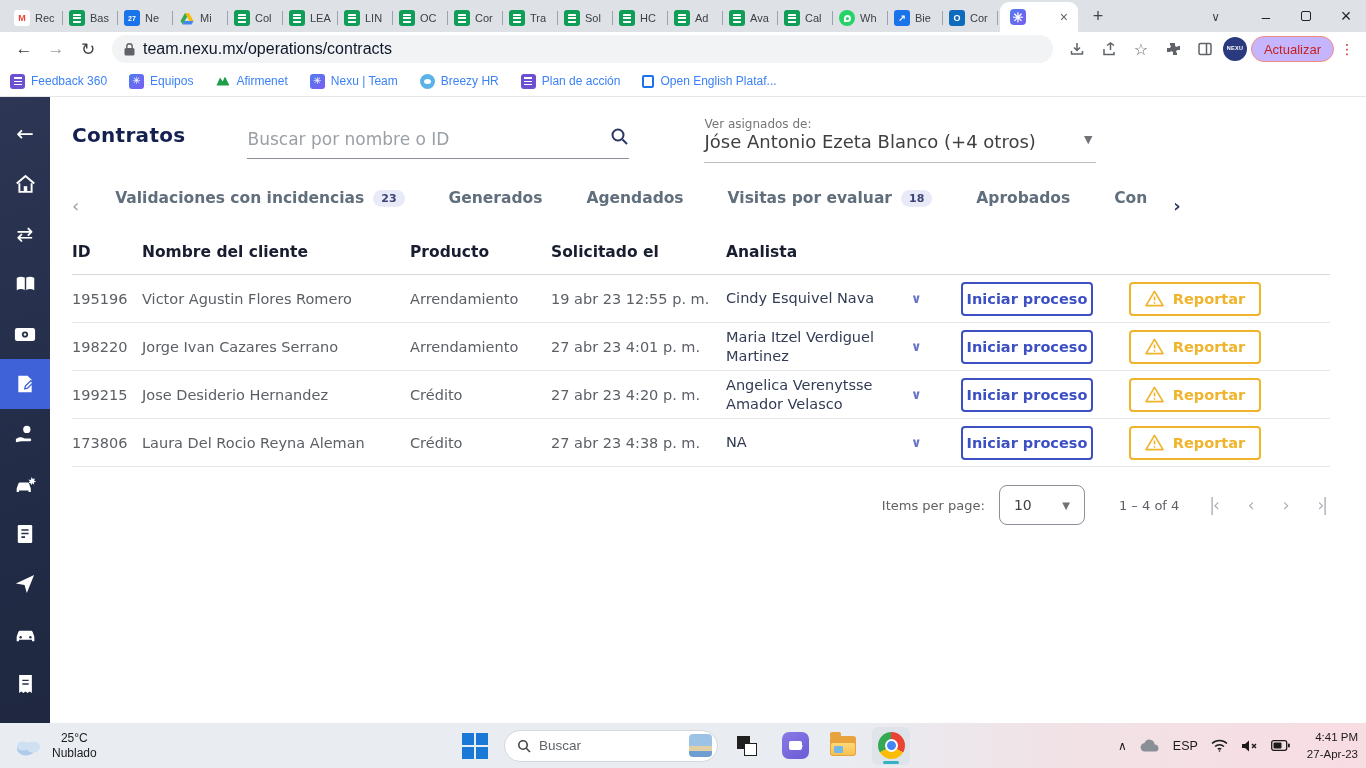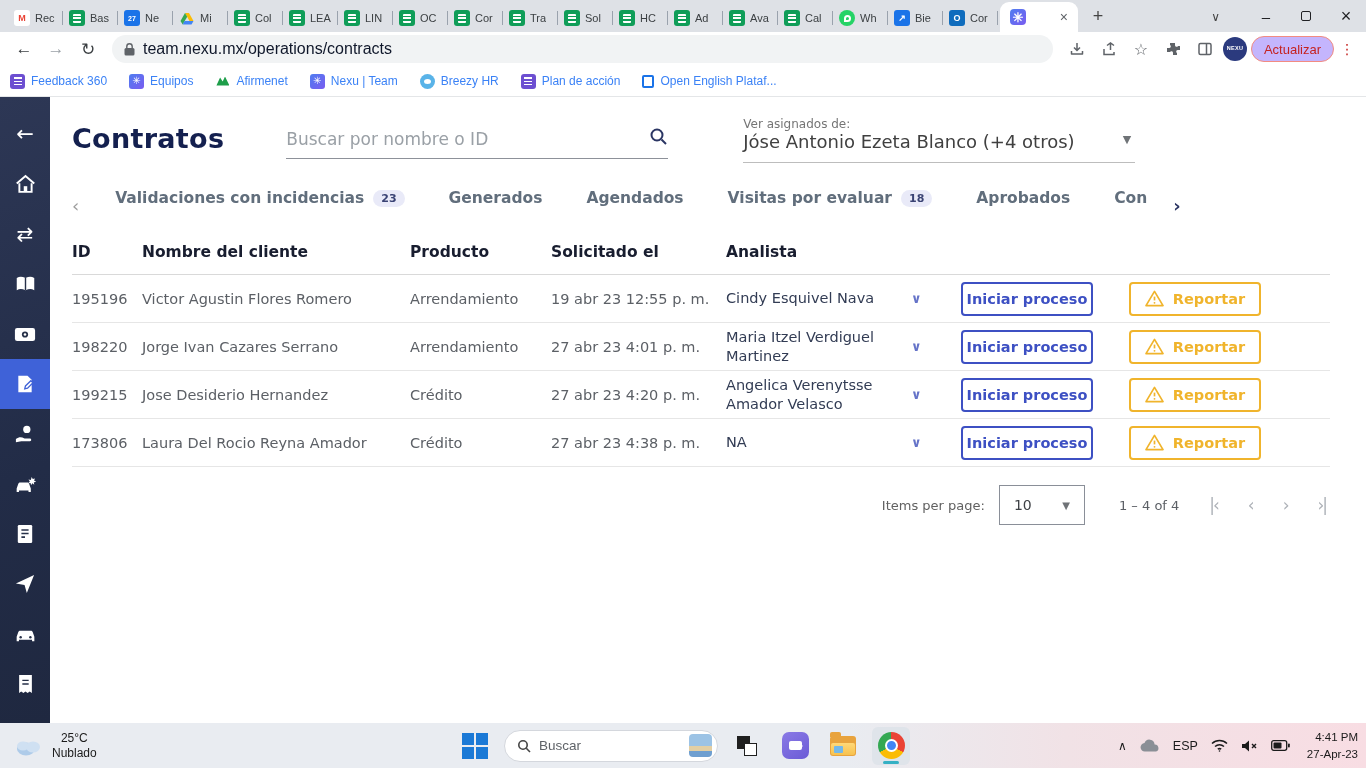--- a/index.html
+++ b/index.html
@@ -60,21 +60,21 @@
 
   
   .app-wrap { position:relative; height:626px; background:#fff; display:flex; font-family:"DejaVu Sans",sans-serif; }
   .side-nav { width:50px; background:linear-gradient(160deg,#2d3755 0%,#222c47 60%,#1f2840 100%); display:flex; flex-direction:column; align-items:stretch; padding-top:12px; flex:none; }
   .side-item { height:50px; display:flex; align-items:center; justify-content:center; color:#fff; font-size:19px; cursor:pointer; }
   .side-item.active { background:#3f62d8; }
   .side-item svg { display:block; }
 
   .content { flex:1; padding:14px 36px 0 22px; position:relative; }
   .page-head { display:flex; align-items:flex-start; margin-top:12px; }
-  .page-title { font-size:27px; font-weight:800; color:#14204f; letter-spacing:.3px; }
+  .page-title { font-size:20px; font-weight:800; color:#14204f; letter-spacing:.3px; }
   .search-wrap { margin-left:62px; width:382px; border-bottom:1px solid #8d9199; display:flex; align-items:center; padding-bottom:8px; margin-top:4px; }
   .search-input { border:none; outline:none; flex:1; font:400 17px "DejaVu Sans",sans-serif; color:#3c4043; background:transparent; }
   .search-input::placeholder { color:#9aa0a6; }
   .search-glass { cursor:pointer; }
   .assigned { margin-left:75px; width:392px; border-bottom:1px solid #bdbdbd; padding-bottom:10px; position:relative; margin-top:-6px; cursor:pointer; }
   .assigned-label { font-size:12px; color:#757575; }
   .assigned-value { font-size:18px; color:#404040; white-space:nowrap; }
   .assigned-caret { position:absolute; right:4px; bottom:16px; font-size:11px; color:#6f7377; }
 
   .app-tabs { display:flex; align-items:center; margin-top:26px; }
@@ -89,21 +89,21 @@
   .trow { display:grid; grid-template-columns:70px 268px 141px 175px 185px 50px 168px 172px; align-items:center; }
   .thead { height:46px; font-size:15.5px; font-weight:700; color:#181d2f; border-bottom:1px solid #d9d9d9; }
   .tdata { height:48px; border-bottom:1px solid #e6e6e6; font-size:14.5px; color:#5c6066; }
   .cell-analyst { color:#323c54; font-weight:500; line-height:1.25; padding-right:14px; font-size:14.5px; }
   .cell-chevron { color:#6573c8; font-size:13px; font-weight:700; cursor:pointer; }
   .btn-start { width:132px; height:34px; border:2px solid #3d50c3; border-radius:4px; background:#fff; color:#3d50c3; font:700 14.5px "DejaVu Sans",sans-serif; cursor:pointer; }
   .btn-report { width:132px; height:34px; border:2px solid #f0b42c; border-radius:4px; background:#fff; color:#f0b42c; font:700 14.5px "DejaVu Sans",sans-serif; cursor:pointer; display:flex; align-items:center; justify-content:center; gap:9px; }
   .btn-report svg { display:block; }
 
   .paginator { display:flex; align-items:center; justify-content:flex-end; margin-top:18px; font-size:13px; color:#616161; }
-  .pp-select { width:86px; height:40px; border:1px solid #8a8f98; border-radius:0; margin-left:14px; display:flex; align-items:center; justify-content:space-between; padding:0 14px; cursor:pointer; }
+  .pp-select { width:86px; height:40px; border:1px solid #8a8f98; border-radius:8px; margin-left:14px; display:flex; align-items:center; justify-content:space-between; padding:0 14px; cursor:pointer; }
   .pp-value { font-size:14px; color:#3f4246; }
   .pp-caret { font-size:10px; color:#6f7377; }
   .pg-range { margin:0 30px 0 34px; color:#5c6066; }
   .pg-nav { display:flex; align-items:center; gap:30px; margin-right:4px; }
   .pg-btn { color:#aeb2b8; font-size:17px; cursor:pointer; letter-spacing:-2px; }
 
   
   .taskbar { position:absolute; left:0; bottom:0; width:1366px; height:45px;
     background:linear-gradient(90deg,#e9ecf1 0%,#e9ecf1 62%,#f1e2e6 78%,#f8dde3 100%);
     display:flex; align-items:center; }
@@ -569,21 +569,21 @@
                     <path d="M10 1.5L19 16.5H1z" fill="none" stroke="#f0b42c" stroke-width="1.8" stroke-linejoin="round"></path>
                     <path d="M10 7v4" stroke="#f0b42c" stroke-width="1.8"></path>
                     <circle cx="10" cy="13.6" r="1" fill="#f0b42c"></circle>
                   </svg>
                   <span>Reportar</span>
                 </button>
               </div>
             </div>
             <div class="trow tdata">
               <div>173806</div>
-              <div>Laura Del Rocio Reyna Amador</div>
+              <div>Laura Del Rocio Reyna Aleman</div>
               <div>Crédito</div>
               <div>27 abr 23 4:38 p. m.</div>
               <div class="cell-analyst">NA</div>
               <div class="cell-chevron">∨</div>
               <div><button class="btn-start">Iniciar proceso</button></div>
               <div>
                 <button class="btn-report">
                   <svg width="19" height="17" viewBox="0 0 20 18">
                     <path d="M10 1.5L19 16.5H1z" fill="none" stroke="#f0b42c" stroke-width="1.8" stroke-linejoin="round"></path>
                     <path d="M10 7v4" stroke="#f0b42c" stroke-width="1.8"></path>

